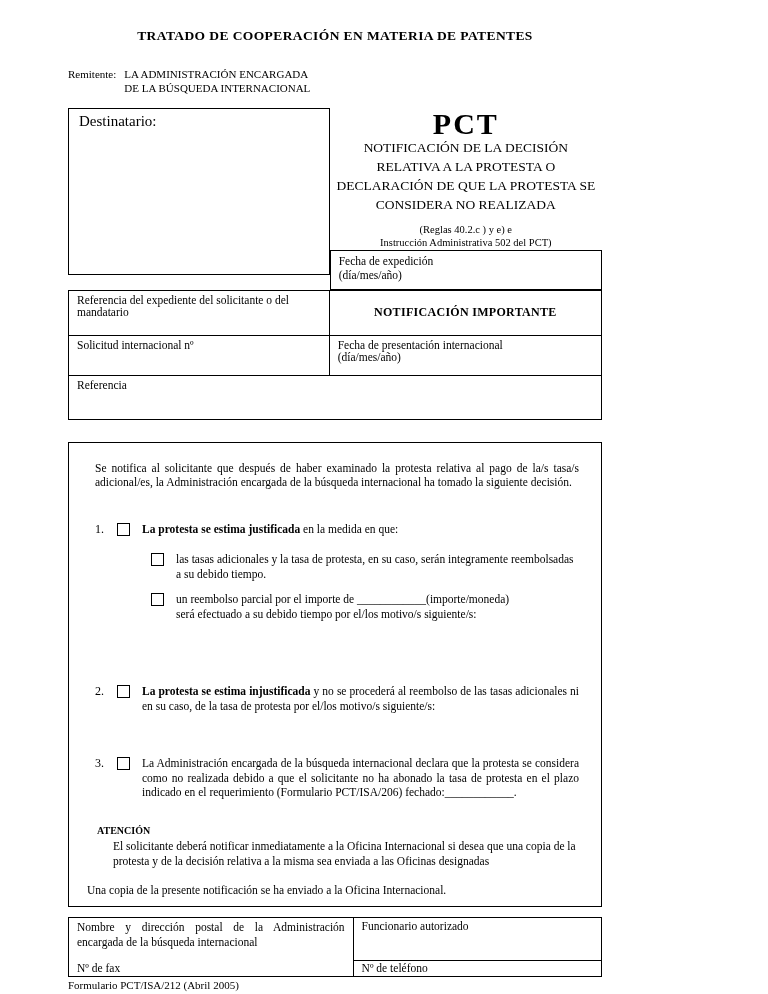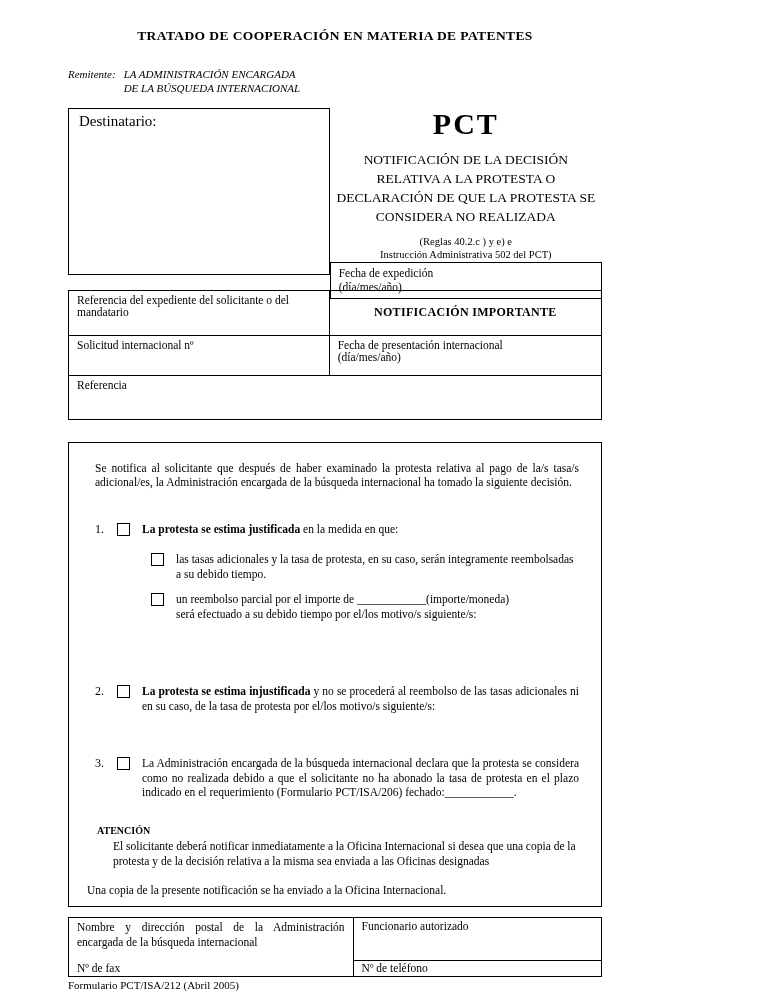--- a/index.html
+++ b/index.html
@@ -8,34 +8,34 @@
     width:768px; min-height:994px;
     font-family:"Liberation Serif", serif;
     color:#000;
   }
   .page { padding:28px 42px 0 68px; width:644px; }
 
   .doc-title {
     text-align:center; font-weight:bold; font-size:13.5px; letter-spacing:0.4px;
   }
 
-  .sender { margin-top:24px; font-size:11px; display:flex;font-style:italic; }
+  .sender { margin-top:24px; font-size:11px; display:flex; }
   .sender-label { margin-right:8px; }
   .sender-lines { line-height:1.25; }
 
   
   .header-row { margin-top:12px; display:flex; height:182px; }
   .dest-col { width:49%; }
   .dest-box {
     border:1px solid #000; height:167px; padding:4px 10px; font-size:15px;
   }
   .right-col { width:51%; display:flex; flex-direction:column; }
   .pct-head { text-align:center; padding:0 6px; }
   .pct-word { font-size:30px; font-weight:bold; letter-spacing:2px; line-height:1.05; }
-  .notice-title { font-size:13.5px; line-height:1.4; margin-top:12px; }
+  .notice-title { font-size:13.5px; line-height:1.4; margin-top:0; }
   .rules { font-size:10.5px; line-height:1.3; margin-top:8px; }
   .fecha-exp-box {
     border:1px solid #000; margin-top:auto; height:42px; padding:3px 8px;
     font-size:11.5px; line-height:1.25;
   }
 
   .info-table { border:1px solid #000; border-top:1px solid #000; font-size:11.5px; }
   .info-row { display:flex; }
   .info-row + .info-row { border-top:1px solid #000; }
   .cell { padding:3px 8px; }

